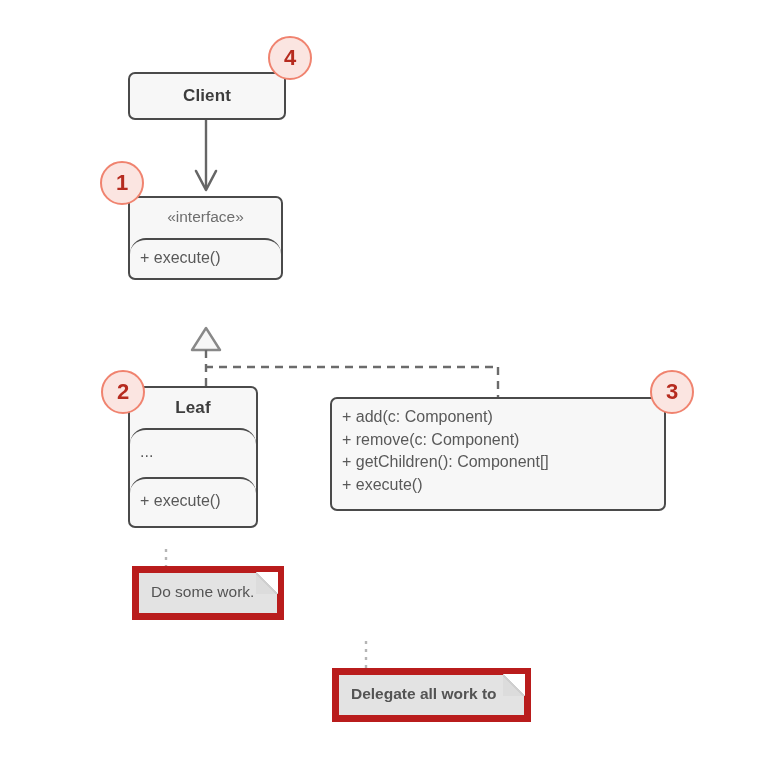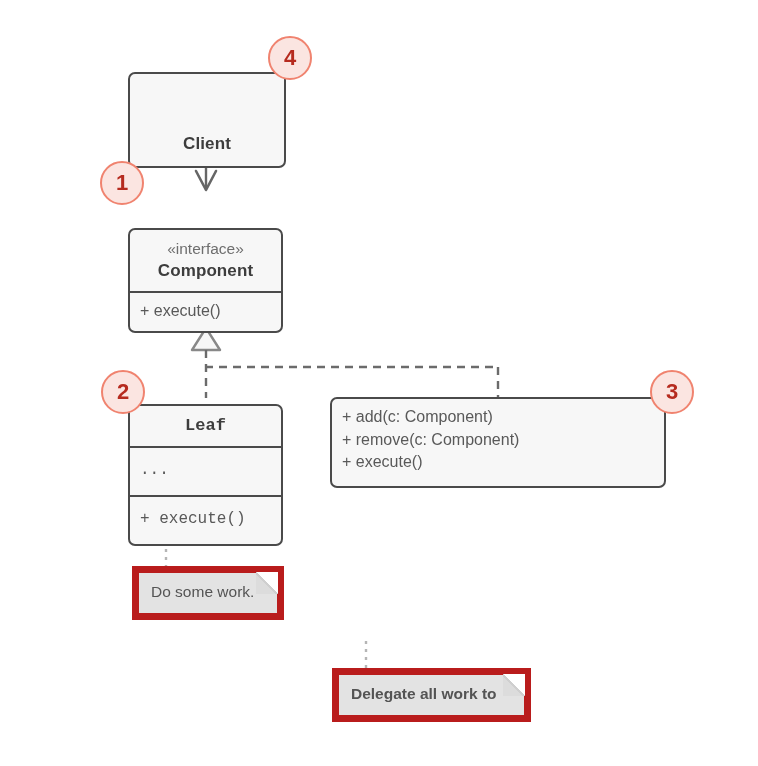--- a/index.html
+++ b/index.html
@@ -37,20 +37,21 @@
     border: 2.5px solid #4a4a4a;
     border-radius: 7px;
     z-index: 3;
   }
   .compartment {
     box-sizing: border-box;
     padding: 7px 10px 8px 10px;
   }
   .compartment + .compartment {
     border-top: 2.5px solid #4a4a4a;
+    border-radius: 16px;
   }
   .cls-name {
     text-align: center;
     font-weight: bold;
     font-size: 17px;
     color: #3d3d3d;
     letter-spacing: .1px;
     line-height: 1.25;
   }
   .cls-stereo {
@@ -64,26 +65,26 @@
   .member {
     font-size: 16px;
     color: #595959;
     line-height: 1.42;
     white-space: nowrap;
     text-align: left;
   }
 
   
   #box-client   { left: 128px; top: 72px;  width: 158px; }
-  #box-client .compartment { padding: 11px 10px 12px 10px; margin-top: 48px; }
-
-  #box-component { left: 128px; top: 196px; width: 155px; margin-top: 32px; }
+  #box-client .compartment { padding: 11px 10px 12px 10px; }
+
+  #box-component { left: 128px; top: 196px; width: 155px; }
   #box-component .c-head { padding: 9px 10px 10px 10px; }
 
-  #box-leaf     { left: 128px; top: 404px; width: 155px; font-family: Liberation Mono, monospace; }
+  #box-leaf     { left: 128px; top: 386px; width: 130px; }
   #box-leaf .c-head { padding: 9px 10px 10px 10px; }
   #box-leaf .c-attrs { padding-top: 11px; padding-bottom: 13px; }
   #box-leaf .c-ops { padding-top: 11px; padding-bottom: 13px; }
 
   #box-composite { left: 330px; top: 397px; width: 336px; }
   #box-composite .c-head { padding: 9px 10px 10px 10px; }
   #box-composite .c-attrs { padding-top: 10px; padding-bottom: 11px; }
   #box-composite .c-ops { padding-bottom: 12px; }
 
   
@@ -168,21 +169,20 @@
 
   <div class="uml-class" id="box-client">
     <div class="compartment c-head">
       <div class="cls-name">Client</div>
     </div>
   </div>
 
   <div class="uml-class" id="box-component">
     <div class="compartment c-head">
       <div class="cls-stereo">«interface»</div>
-      <div class="cls-name">Component</div>
     </div>
     <div class="compartment c-ops">
       <div class="member">+ execute()</div>
     </div>
   </div>
 
   <div class="uml-class" id="box-leaf">
     <div class="compartment c-head">
       <div class="cls-name">Leaf</div>
     </div>
@@ -191,20 +191,21 @@
     </div>
     <div class="compartment c-ops">
       <div class="member">+ execute()</div>
     </div>
   </div>
 
   <div class="uml-class" id="box-composite">
     <div class="compartment c-ops">
       <div class="member">+ add(c: Component)</div>
       <div class="member">+ remove(c: Component)</div>
+      <div class="member">+ getChildren(): Component[]</div>
       <div class="member">+ execute()</div>
     </div>
   </div>
 
   <div class="uml-note" id="note-leaf">
     <span class="note-fold"></span>
     <div class="note-line">Do some work.</div>
   </div>
 
   <div class="uml-note" id="note-composite">

